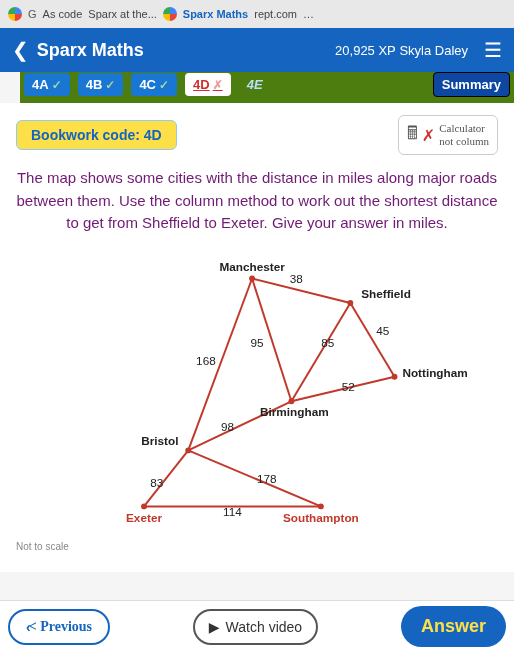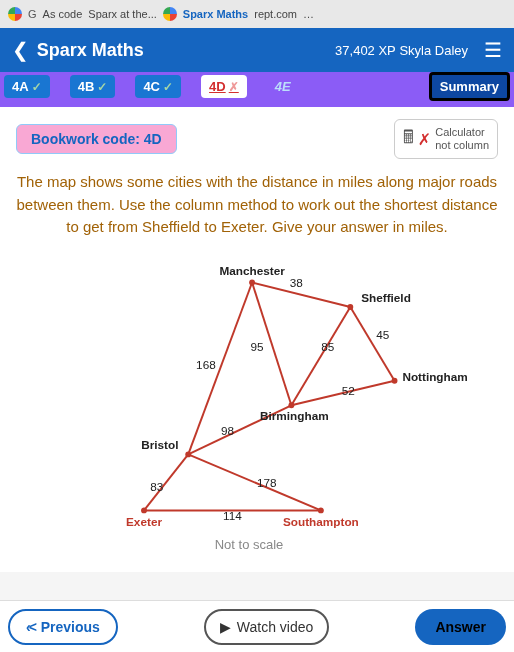--- a/index.html
+++ b/index.html
@@ -53,25 +53,26 @@
       font-size: 13px;
       margin-right: 8px;
     }
     .hamburger {
       font-size: 20px;
       cursor: pointer;
     }
 
     
     .tab-bar {
-      background: #8b5cf6;
+      background: #4d7c0f;
       display: flex;
       align-items: center;
       padding: 0 4px 6px 4px;
-      gap: 20px;
+      gap: 8px;
+      margin-left: 20px;
     }
     .tab-item {
       padding: 4px 8px;
       border-radius: 4px;
       font-size: 13px;
       font-weight: bold;
       color: white;
       display: flex;
       align-items: center;
       gap: 3px;
@@ -86,42 +87,42 @@
       text-decoration: underline;
     }
     .tab-item.inactive {
       color: #bbdefb;
       font-style: italic;
     }
     .tab-item.summary {
       background: #0d47a1;
       color: white;
       margin-left: auto;
-      border: 3px solid #000000;
+      border: 1px solid #000000;
       align-items: flex-end;
     }
     .check-mark { color: #a5d6a7; font-size: 12px; }
     .x-mark { color: #ef9a9a; font-size: 12px; }
 
     
     .content {
       background: white;
       padding: 12px 16px;
       flex: 1;
     }
 
     
     .bookwork-row {
       display: flex;
       align-items: center;
       justify-content: space-between;
       margin-bottom: 12px;
     }
     .bookwork-badge {
-      background: #f9a8d4;
+      background: #fde047;
       border: 1px solid #90caf9;
       border-radius: 6px;
       padding: 6px 14px;
       font-size: 14px;
       font-weight: bold;
       color: #1565c0;
     }
     .calculator-box {
       display: flex;
       align-items: center;
@@ -135,49 +136,50 @@
       color: #555;
     }
     .calc-x {
       color: #d32f2f;
       font-size: 16px;
     }
     .calc-text {
       font-size: 11px;
       color: #555;
       line-height: 1.2;
+      font-family: Liberation Serif, serif;
     }
 
     
     .question-text {
       font-size: 15px;
       line-height: 1.5;
-      color: #a16207;
+      color: #701a75;
       text-align: center;
       margin-bottom: 14px;
     }
 
     
     .map-container {
       position: relative;
       width: 100%;
       height: 280px;
       margin: 0 auto;
     }
     .map-container svg {
       width: 100%;
       height: 100%;
     }
 
     
     .not-to-scale {
-      text-align: center;
-      font-size: 13px;
+      text-align: left;
+      font-size: 10px;
       color: #888;
-      margin-top: 4px;
+      margin-top: 12px;
       margin-bottom: 8px;
       padding-right: 16px;
     }
 
     
     .bottom-bar {
       position: absolute;
       bottom: 0;
       left: 0;
       right: 0;
@@ -209,25 +211,25 @@
       border-radius: 24px;
       padding: 8px 14px;
       font-size: 14px;
       cursor: pointer;
       display: flex;
       align-items: center;
       gap: 6px;
     }
     .answer-btn {
       background: #1565c0;
-      color: #000000;
+      color: #fde047;
       border: none;
       border-radius: 24px;
       padding: 10px 20px;
-      font-size: 14px;
+      font-size: 18px;
       font-weight: bold;
       cursor: pointer;
     }
   </style>
 </head>
 <body>
 
 <div class="browser-bar">
   <span class="g-circle"></span>
   <span style="font-size:11px;color:#555;">G</span>
@@ -236,21 +238,21 @@
   <span class="g-circle"></span>
   <span style="color:#1565c0;font-weight:bold;">Sparx Maths</span>
   <span>rept.com</span>
   <span>…</span>
 </div>
 
 <div class="app-header">
   <span class="back-arrow">❮</span>
   <span class="app-title">Sparx Maths</span>
   <span class="xp-info">
-    <span>37,402 XP</span>&nbsp;<span>Skyla Daley</span>
+    <span>20,925 XP</span>&nbsp;<span>Skyla Daley</span>
   </span>
   <span class="hamburger">☰</span>
 </div>
 
 <div class="tab-bar">
   <div class="tab-item completed">
     <span>4A</span>
     <span class="check-mark">✓</span>
   </div>
   <div class="tab-item completed">
@@ -343,20 +345,20 @@
     </svg>
   </div>
 
   <div class="not-to-scale">Not to scale</div>
 
 </div>
 
 <div class="bottom-bar">
   <button class="prev-btn">
     <span>‹</span>
-    <span style="margin-left:-6px;">&lt; Previous</span>
+    <span style="margin-left:-6px;font-family:Liberation Serif, serif;">&lt; Previous</span>
   </button>
   <button class="watch-btn">
     <span>▶</span>
     <span>Watch video</span>
   </button>
   <button class="answer-btn">Answer</button>
 </div>
 
 </body></html>

